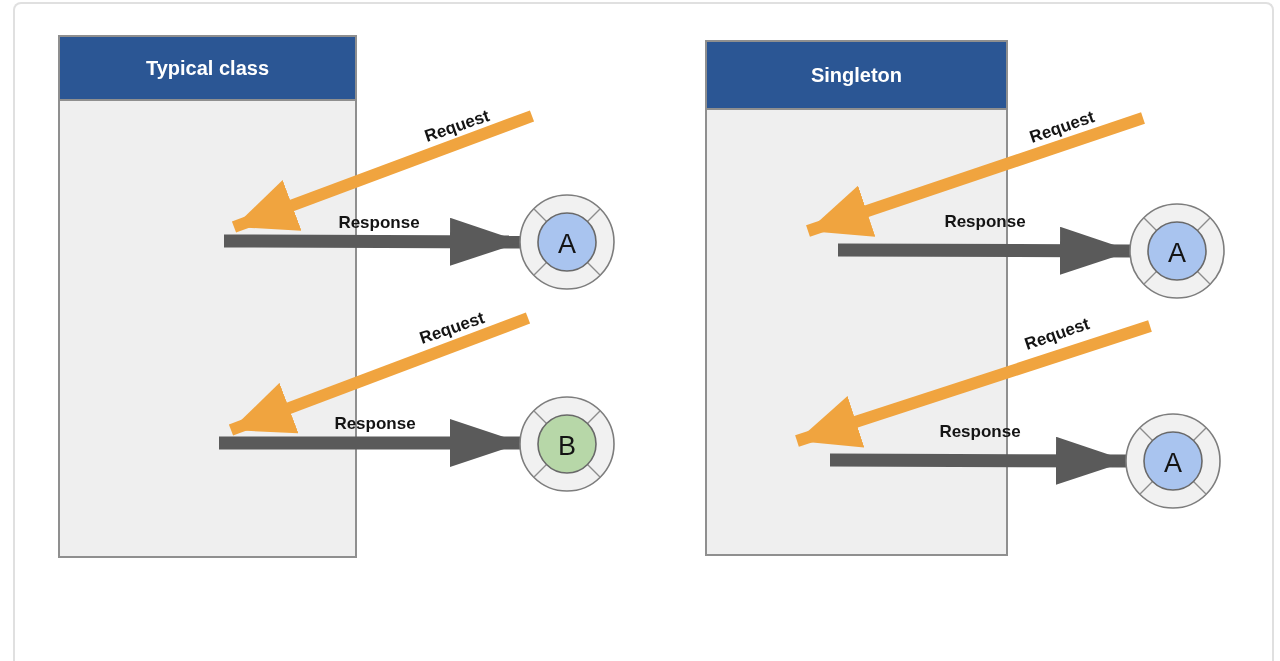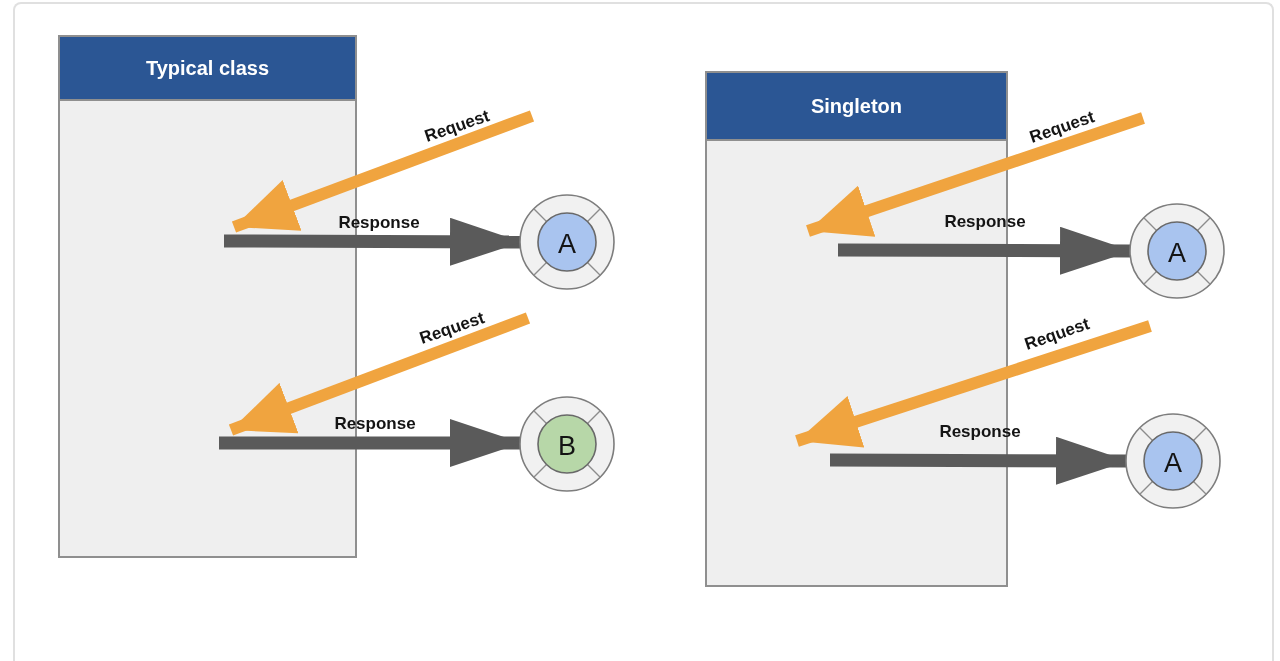--- a/index.html
+++ b/index.html
@@ -28,21 +28,21 @@
     border-radius: 8px 8px 0 0;
     box-sizing: border-box;
   }
   .panel {
     position: absolute;
     box-sizing: border-box;
     border: 2px solid #8f8f8f;
     background: #efefef;
   }
   .panel-left  { left: 58px;  top: 35px; width: 299px; height: 523px; }
-  .panel-right { left: 705px; top: 40px; width: 303px; height: 516px; margin-top: 31px; }
+  .panel-right { left: 705px; top: 40px; width: 303px; height: 516px; }
   .panel-header {
     box-sizing: border-box;
     width: 100%;
     background: #2b5694;
     border-bottom: 2px solid #8f8f8f;
     display: flex;
     align-items: center;
     justify-content: center;
   }
   .panel-left  .panel-header { height: 64px; }

